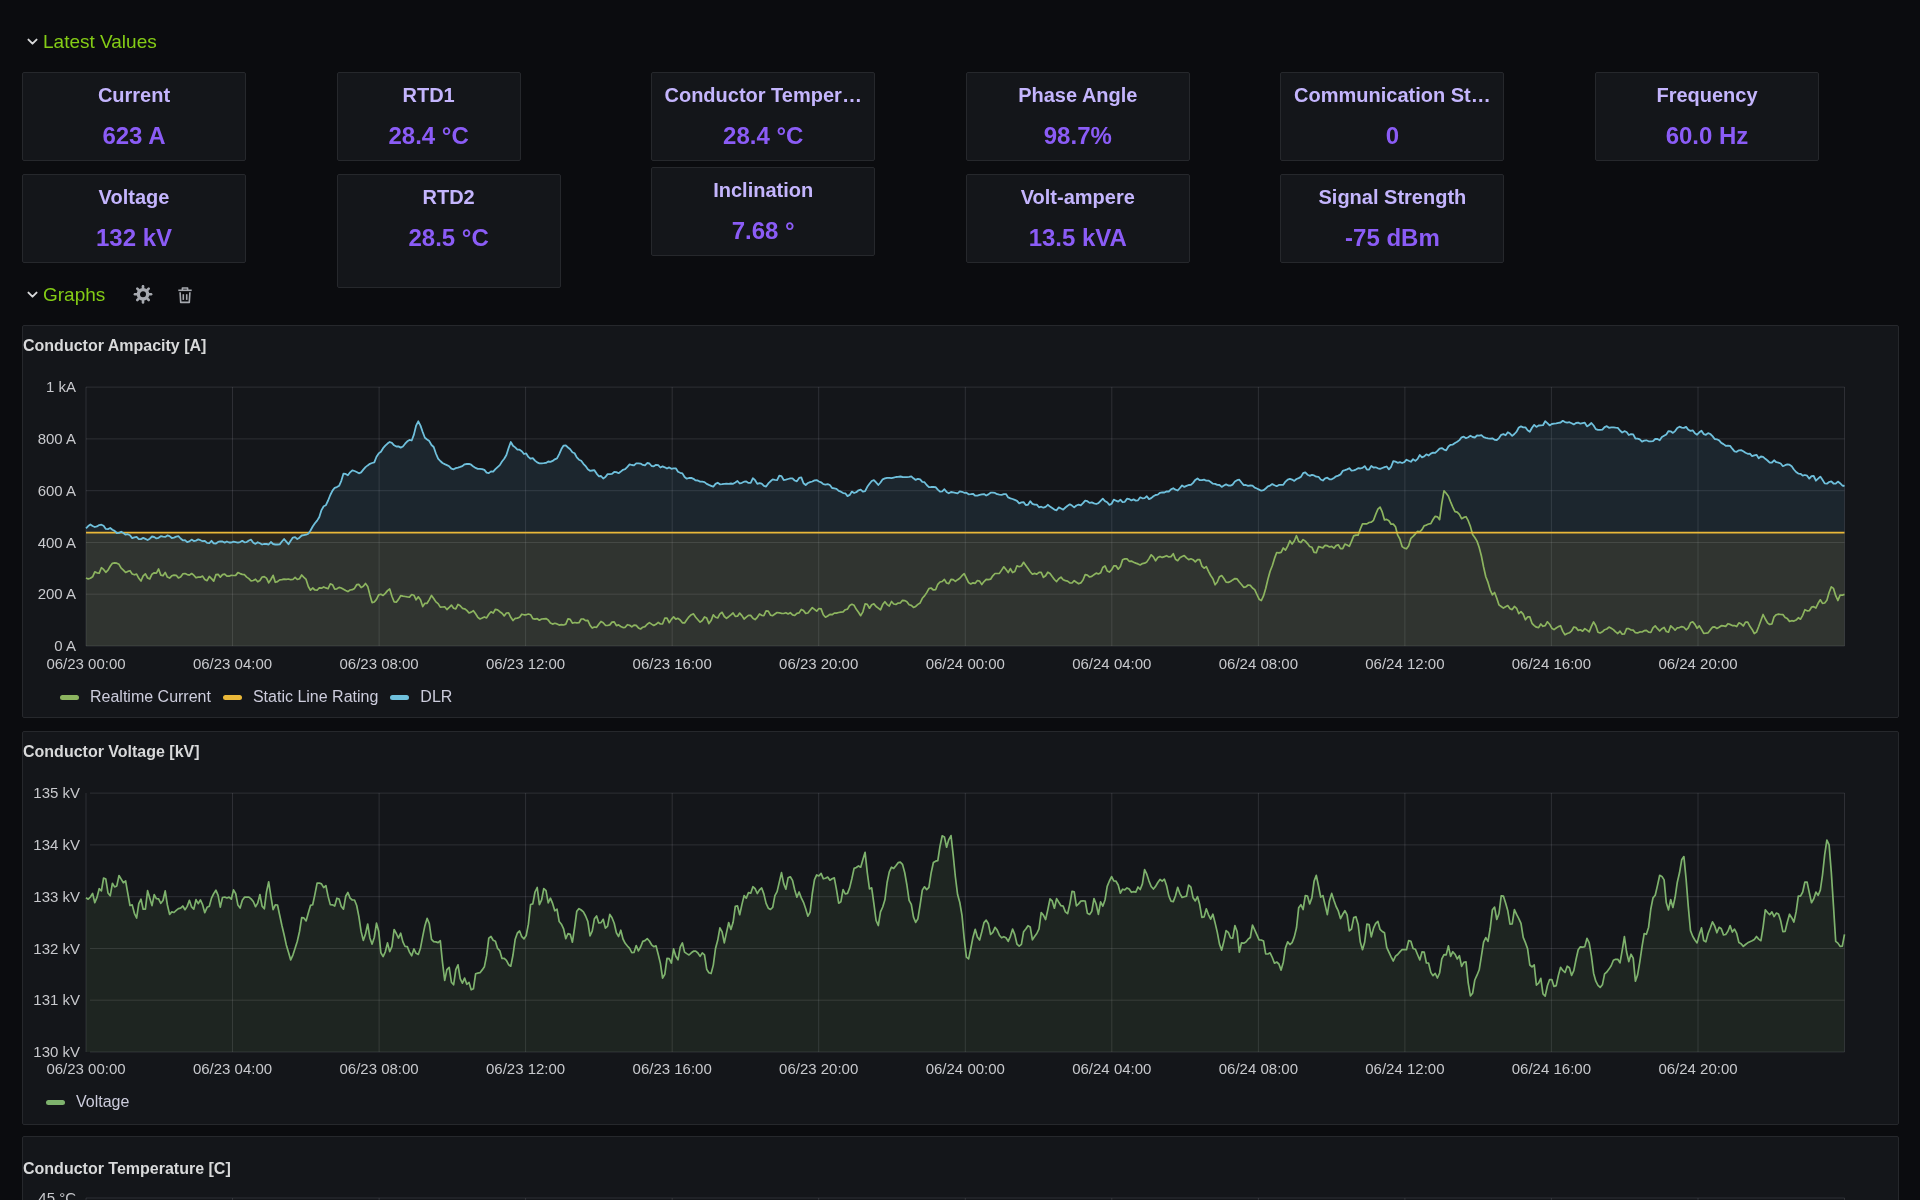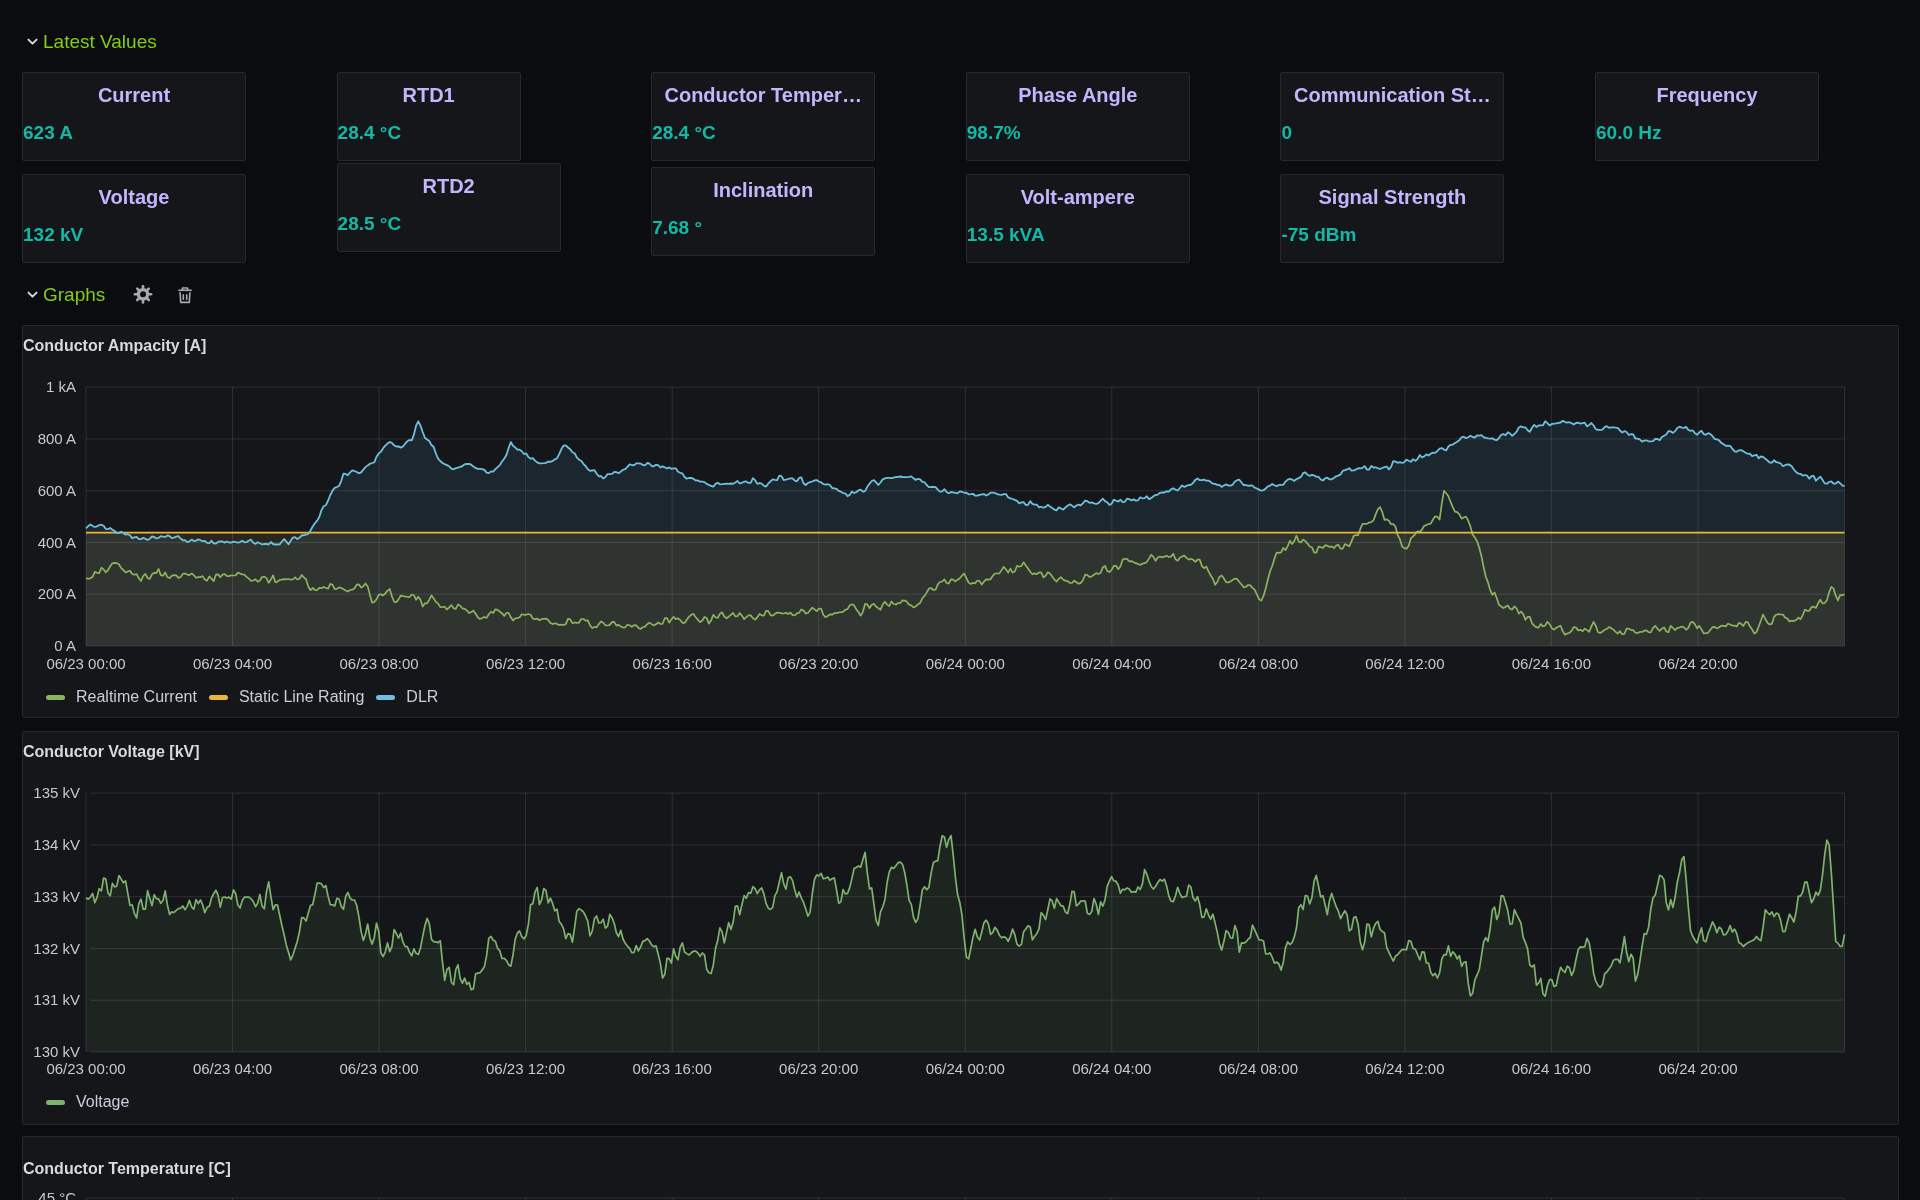--- a/index.html
+++ b/index.html
@@ -1,16 +1,16 @@
 <!DOCTYPE html>
 <html><head><meta charset="utf-8"><style>
 html,body{margin:0;padding:0;background:#0b0c0f;width:1920px;height:1200px;overflow:hidden;font-family:"Liberation Sans",sans-serif;}
 .panel{position:absolute;background:#14161a;border:1px solid #26282c;border-radius:2px;box-sizing:border-box;}
 .st{position:absolute;left:0;right:0;top:11px;text-align:center;font-size:20px;font-weight:700;color:#c4b5fd;white-space:nowrap;overflow:hidden;}
-.sv{position:absolute;left:0;right:0;top:49px;font-size:19px;font-weight:700;color:#14b8a6;}
+.sv{position:absolute;left:0;right:0;top:49px;text-align:center;font-size:24px;font-weight:700;color:#8b5cf6;}
 .hdr{position:absolute;font-size:19px;font-weight:400;color:#84cc16;}
 .ctitle{position:absolute;left:0;right:0;text-align:left;font-size:16px;font-weight:700;color:#d8d9da;}
 .chartsvg{position:absolute;left:0;top:0;}
 .grid line{stroke:rgba(204,204,220,0.14);stroke-width:1;}
 .axlab{font-family:"Liberation Sans",sans-serif;}
 svg text{fill:#c8c9cd;font-size:15px;font-family:"Liberation Sans",sans-serif;}
 .legend{position:absolute;display:flex;align-items:center;font-size:16px;color:#ccccdc;}
 .dash{display:inline-block;width:19px;height:5px;border-radius:2.5px;margin-right:11px;}
 .litem{display:flex;align-items:center;margin-right:12px;}
 </style></head><body>
@@ -39,21 +39,21 @@
     <div class="sv">0</div>
   </div>
 <div class="panel" style="left:1595px;top:72px;width:224px;height:89px">
     <div class="st">Frequency</div>
     <div class="sv">60.0 Hz</div>
   </div>
 <div class="panel" style="left:22px;top:174px;width:224px;height:89px">
     <div class="st">Voltage</div>
     <div class="sv">132 kV</div>
   </div>
-<div class="panel" style="left:336.6px;top:163px;width:224px;height:89px">
+<div class="panel" style="left:336.6px;top:174px;width:224px;height:114px">
     <div class="st">RTD2</div>
     <div class="sv">28.5 °C</div>
   </div>
 <div class="panel" style="left:651.2px;top:167px;width:224px;height:89px">
     <div class="st">Inclination</div>
     <div class="sv">7.68 °</div>
   </div>
 <div class="panel" style="left:965.8px;top:174px;width:224px;height:89px">
     <div class="st">Volt-ampere</div>
     <div class="sv">13.5 kVA</div>
@@ -130,21 +130,21 @@
       <text x="502.6" y="343" text-anchor="middle">06/23 12:00</text>
       <text x="649.2" y="343" text-anchor="middle">06/23 16:00</text>
       <text x="795.7" y="343" text-anchor="middle">06/23 20:00</text>
       <text x="942.3" y="343" text-anchor="middle">06/24 00:00</text>
       <text x="1088.8" y="343" text-anchor="middle">06/24 04:00</text>
       <text x="1235.4" y="343" text-anchor="middle">06/24 08:00</text>
       <text x="1381.9" y="343" text-anchor="middle">06/24 12:00</text>
       <text x="1528.4" y="343" text-anchor="middle">06/24 16:00</text>
       <text x="1675.0" y="343" text-anchor="middle">06/24 20:00</text>
     </svg>
-<div class="legend" style="left:23px;top:362px;">
+<div class="legend" style="left:37px;top:362px;">
 <span class="litem"><span class="dash" style="background:#8cb45f"></span>Realtime Current</span>
 <span class="litem"><span class="dash" style="background:#eab839"></span>Static Line Rating</span>
 <span class="litem"><span class="dash" style="background:#6fc0dc"></span>DLR</span>
 </div>
 </div>
 
 <div class="panel" style="left:22px;top:731px;width:1877px;height:394px;overflow:hidden;">
 <div class="ctitle" style="top:11px;">Conductor Voltage [kV]</div>
 <svg class="chartsvg" width="1877" height="394" viewBox="0 0 1877 394">
 <g class="grid">

